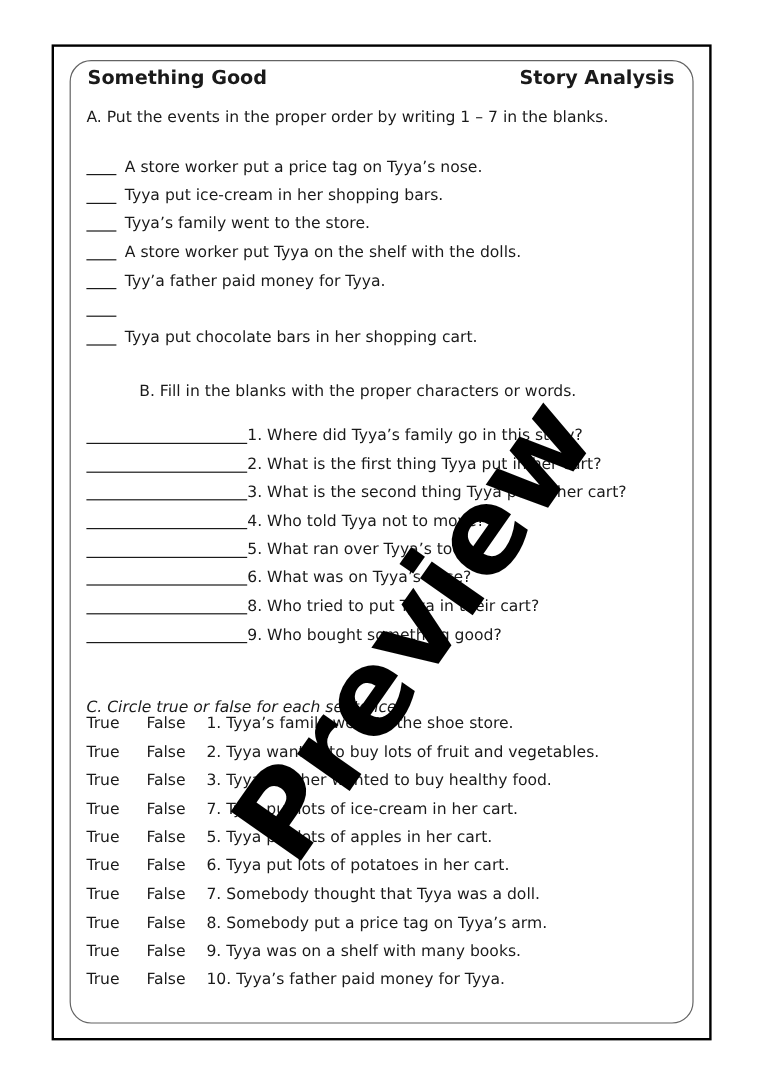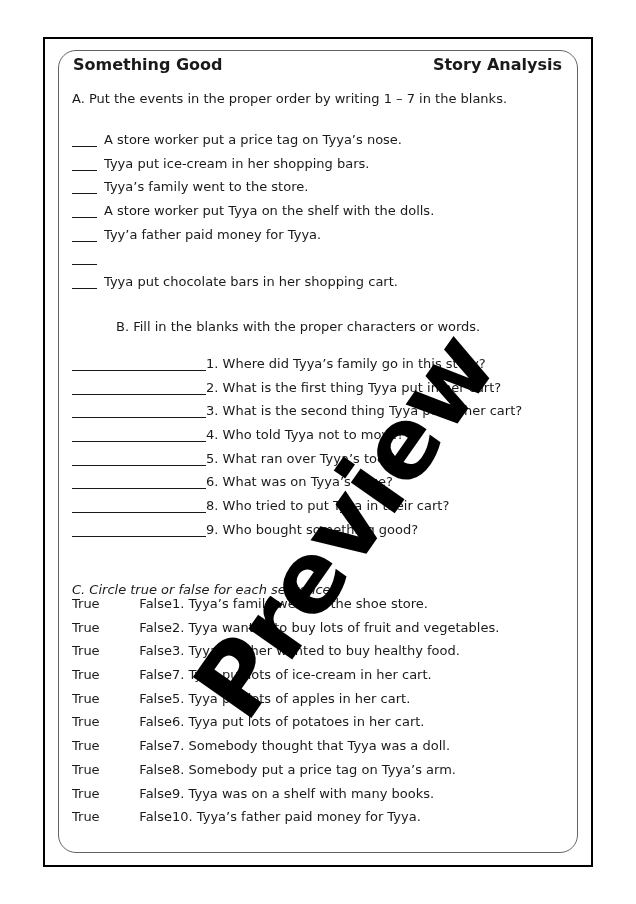--- a/index.html
+++ b/index.html
@@ -35,21 +35,21 @@
   .c-line { display:flex; }
   .blank-short {
     display:inline-block; width:25px; height:14px; margin-right:7px;
     border-bottom:1px solid #1a1a1a; vertical-align:-3px;
   }
   .blank-long {
     display:inline-block; width:134px; height:14px;
     border-bottom:1px solid #1a1a1a; vertical-align:-3px;
   }
   .tf-true  { width:50px; flex:0 0 50px; }
-  .tf-false { width:50px; flex:0 0 50px;text-align:right; }
+  .tf-false { width:50px; flex:0 0 50px; }
   #a-head { top:87px; }
   #a-items { top:128px; }
   #b-head { top:315px;margin-left:44px; }
   #b-items { top:352px; }
   #c-head { top:578px;font-style:italic; }
   #c-items { top:592px; }
   .watermark {
     position:absolute; left:345px; top:525px;
     transform:translate(-50%,-50%) rotate(-55deg);
     font-size:98px; font-weight:bold; color:#000000;

